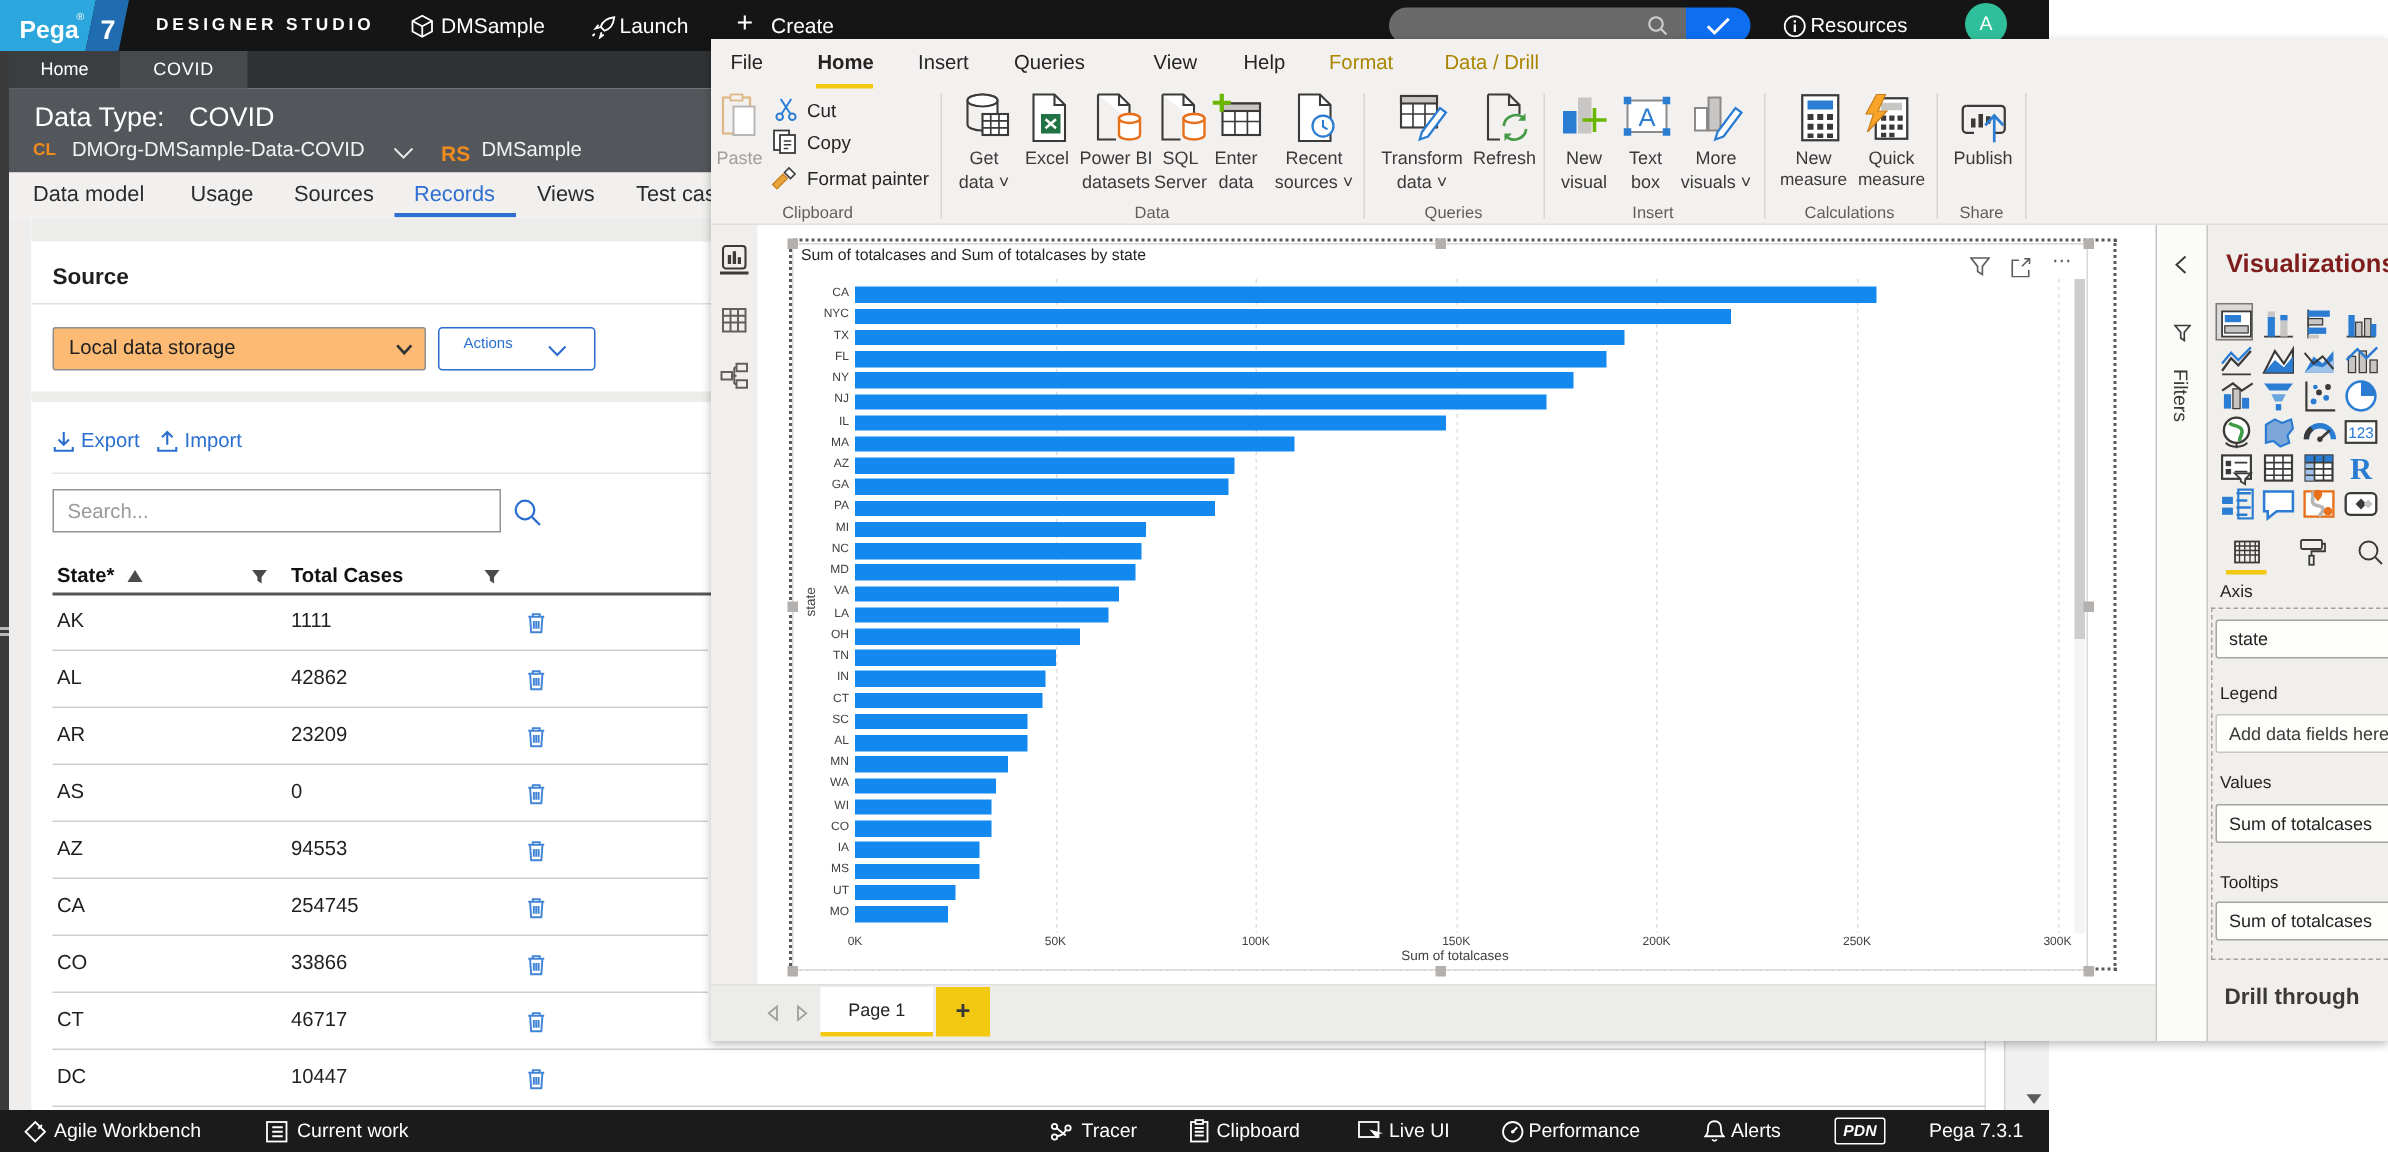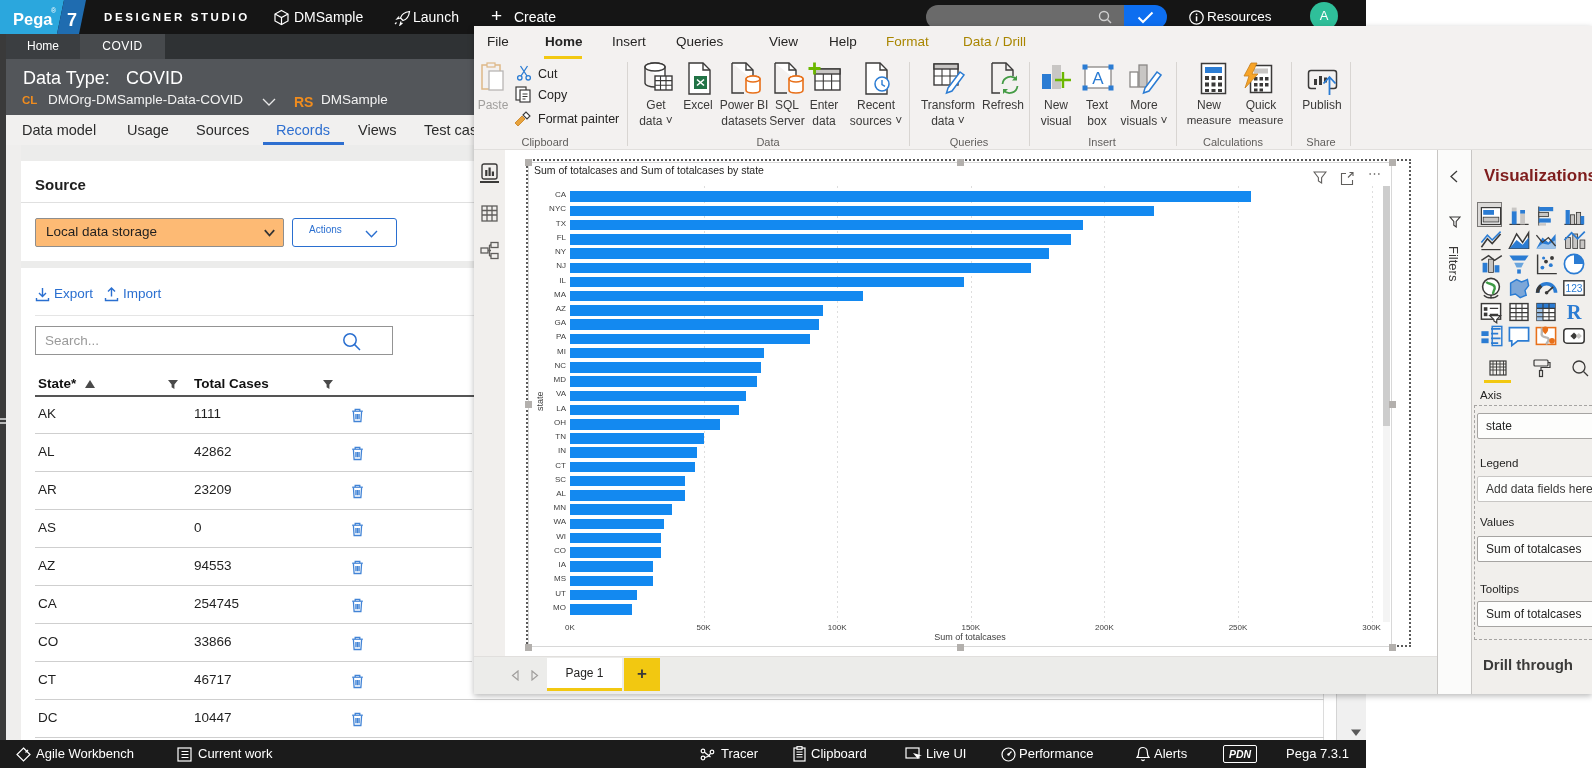--- a/index.html
+++ b/index.html
@@ -170,21 +170,21 @@
     <div class="abs plink" style="left:33px;top:141px">Export</div>
     <svg class="abs" style="left:83px;top:142px" width="15" height="15" viewBox="0 0 15 15">
       <g fill="none" stroke="#2a6fd0" stroke-width="1.4">
             <path d="M7.5 9.5V1.5M4 4.5 7.5 1 11 4.5"></path>
             <path d="M1.5 11v2.5h12V11"></path>
           </g>
         </svg>
     <div class="abs plink" style="left:102px;top:141px">Import</div>
     <div class="abs" style="left:14px;top:170px;width:439px;height:1px;background:#e5e5e5"></div>
 
-    <div class="abs" style="left:14px;top:181px;width:358px;height:29px;border:1px solid #949494;background:#fff">
+    <div class="abs" style="left:14px;top:181px;width:299px;height:29px;border:1px solid #949494;background:#fff">
       <div class="abs" style="left:9px;top:6px;font-size:13.5px;color:#9a9a9a">Search...</div>
     </div>
     <svg class="abs" style="left:321px;top:187px" width="19" height="19" viewBox="0 0 19 19">
       <circle cx="8" cy="8" r="6.2" fill="none" stroke="#2a6fd0" stroke-width="1.5"></circle>
       <path d="M12.6 12.6 18 18" stroke="#2a6fd0" stroke-width="1.5"></path>
         </svg>
 
     <div class="abs" style="left:17px;top:231px;font-size:13.5px;font-weight:bold;color:#111">State*</div>
     <svg class="abs" style="left:63px;top:234px" width="12" height="10" viewBox="0 0 12 10">
       <path d="M6 1 11 9H1z" fill="#4a4a4a"></path>

